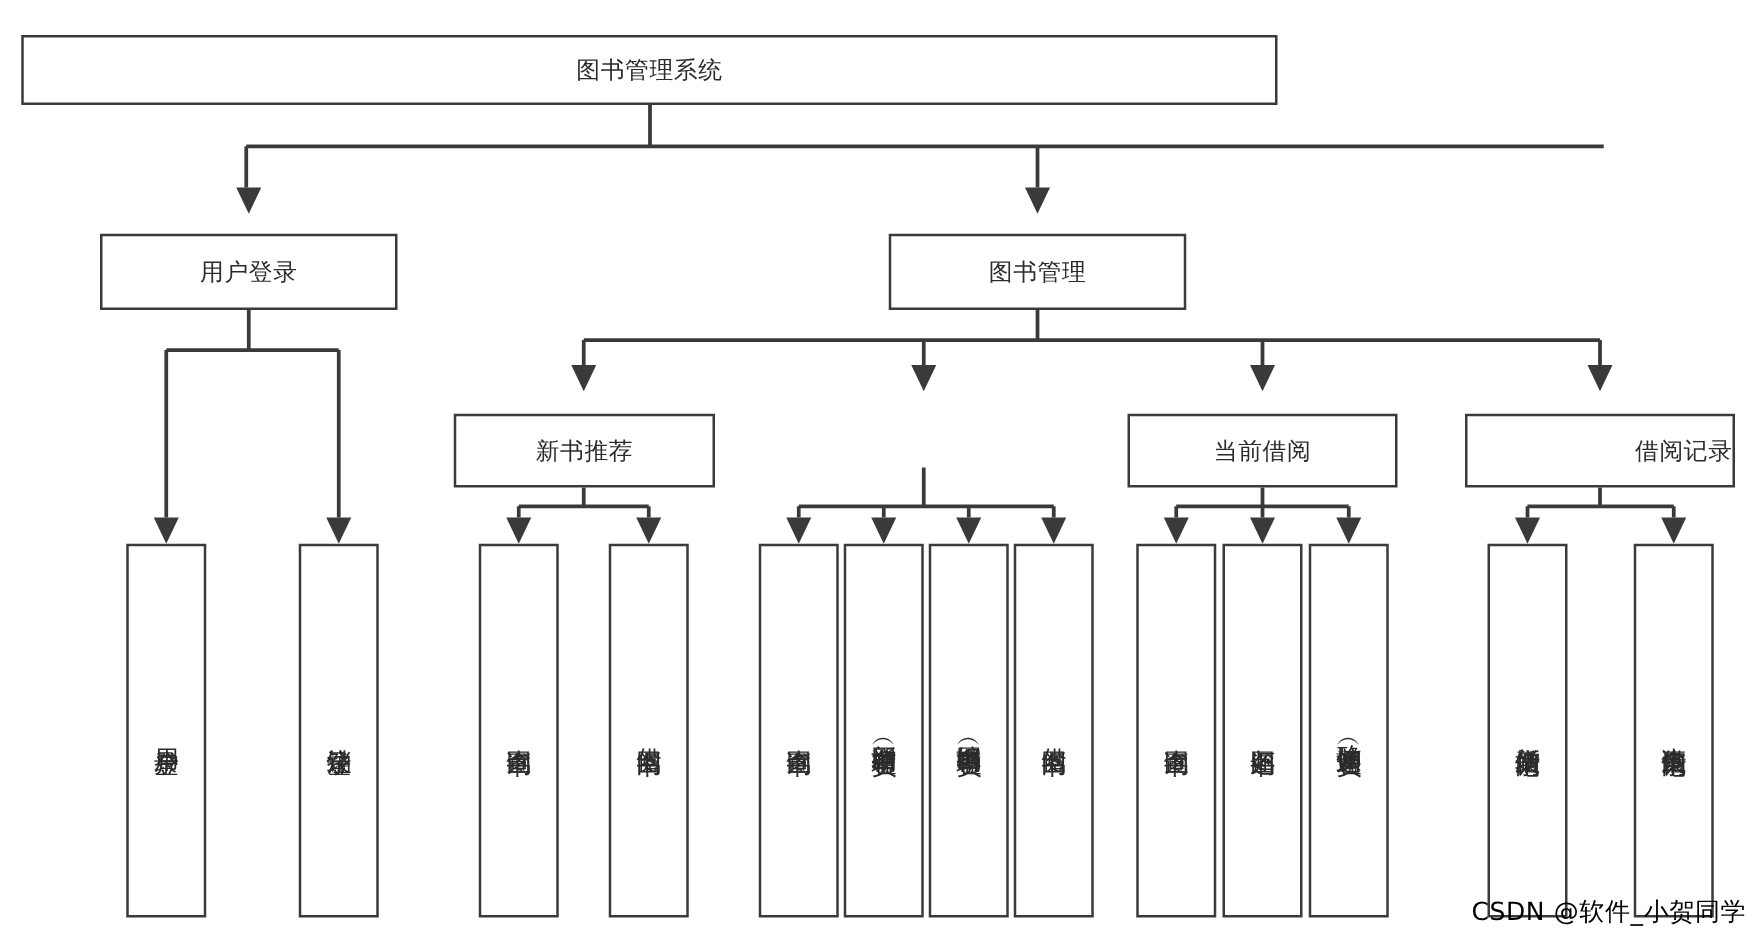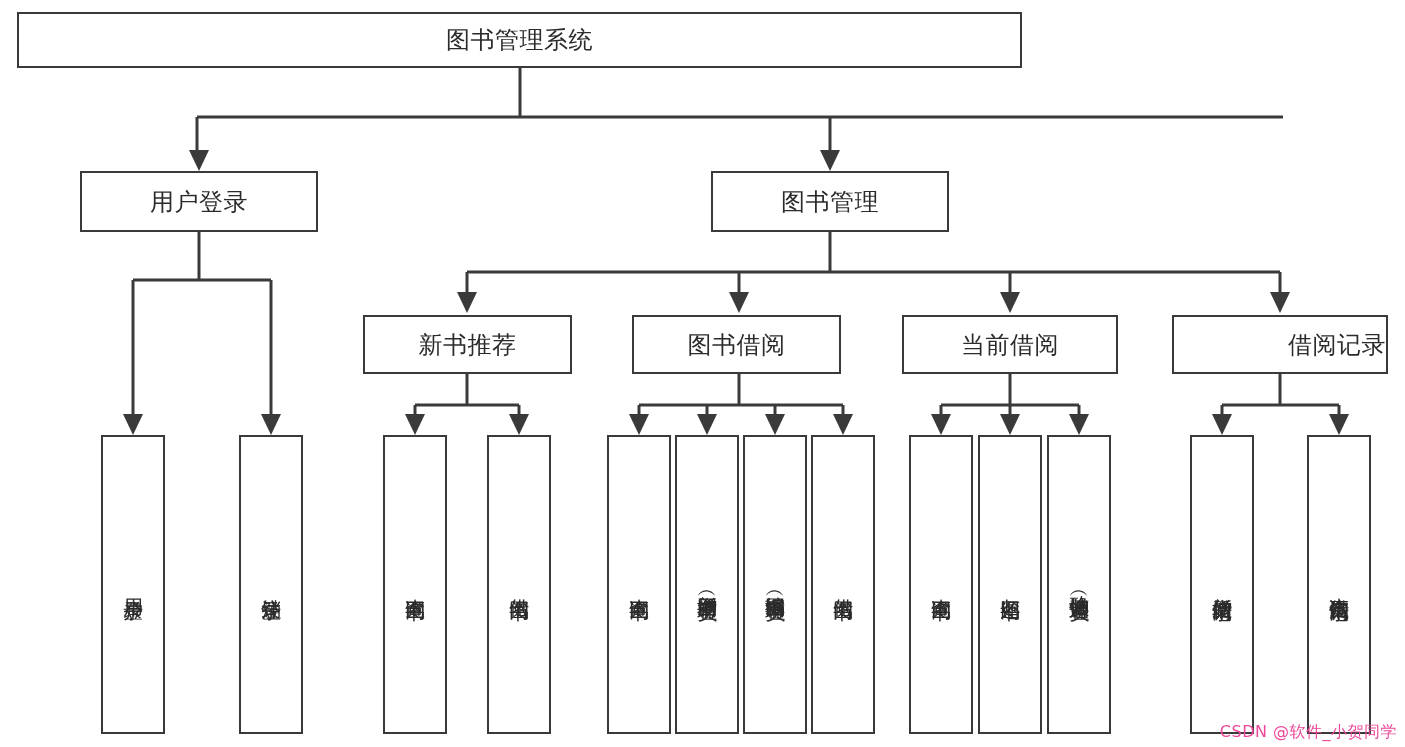--- a/index.html
+++ b/index.html
@@ -28,22 +28,23 @@
     position: absolute;
     box-sizing: border-box;
     background: #ffffff;
     border: 2px solid #3a3a3a;
     display: flex;
     align-items: center;
     justify-content: center;
     color: #2b2b2b;
   }
   .node.horiz {
-    font-size: 24px;
+    font-size: 19px;
     letter-spacing: 0.5px;
+    margin-top: 16px;
   }
   .node.vert {
     writing-mode: vertical-rl;
     text-orientation: upright;
     font-size: 20px;
     line-height: 1.18;
     letter-spacing: 1px;
     padding: 6px 0;
     align-items: center;
     justify-content: center;
@@ -55,22 +56,22 @@
   .node.vert .lbl {
     writing-mode: vertical-rl;
     text-orientation: upright;
     white-space: normal;
     max-height: 100%;
   }
   #watermark {
     position: absolute;
     right: 8px;
     bottom: 4px;
-    font-size: 16px;
-    color: #ec4899;
+    font-size: 20px;
+    color: #000000;
     letter-spacing: 0.5px;
     white-space: nowrap;
     margin-left: 28px;
   }
 </style>
 </head>
 <body>
 
 <div id="stage">
 
@@ -151,23 +152,20 @@
   </div>
 
   <div class="node horiz" style="left:711px; top:171px; width:238px; height:61px;">
     <span class="lbl">图书管理</span>
   </div>
 
   <div class="node horiz" style="left:363px; top:315px; width:209px; height:59px;">
     <span class="lbl">新书推荐</span>
   </div>
 
-  <div class="node horiz" style="left:632px; top:315px; width:209px; height:59px;">
-    <span class="lbl">图书借阅</span>
-  </div>
 
   <div class="node horiz" style="left:902px; top:315px; width:216px; height:59px;justify-content:center;">
     <span class="lbl">当前借阅</span>
   </div>
 
   <div class="node horiz" style="left:1172px; top:315px; width:216px; height:59px;justify-content:flex-end;">
     <span class="lbl">借阅记录</span>
   </div>
 
   <div class="node vert" style="left:101px; top:435px; width:64px; height:299px;">

